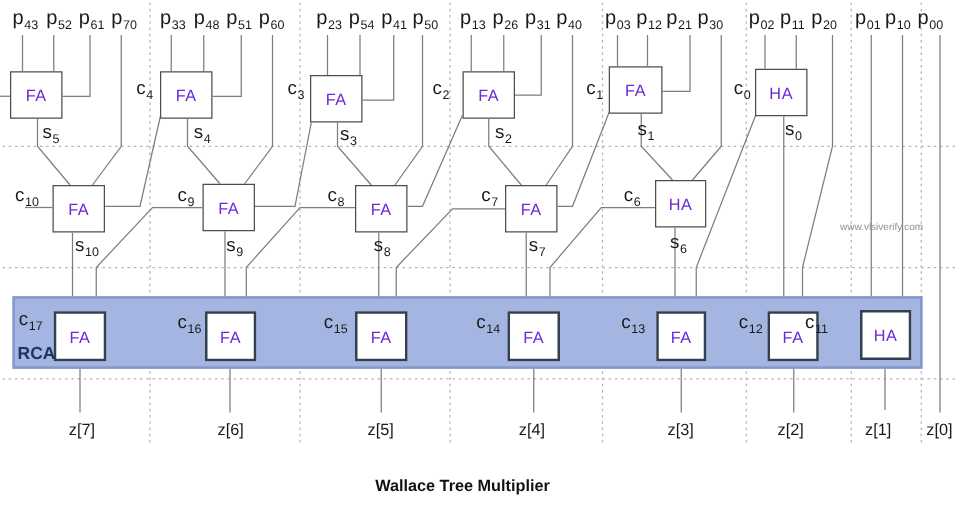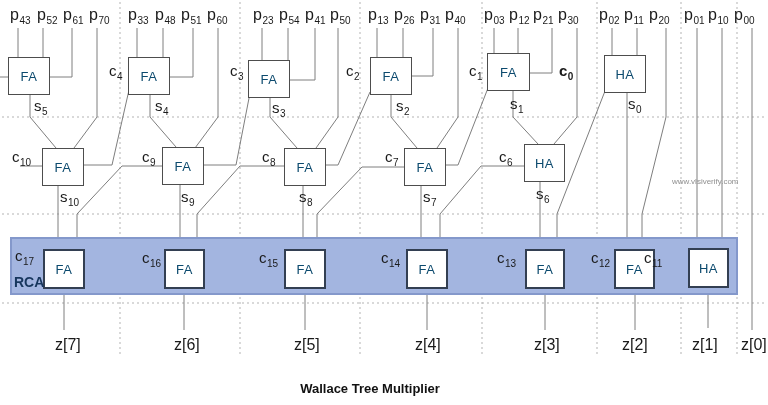--- a/index.html
+++ b/index.html
@@ -8,29 +8,29 @@
     font-family:"Liberation Sans", sans-serif;color:#1a1a1a;
   }
   #wires{position:absolute;left:0;top:0;}
   .band{
     position:absolute;left:10px;top:237px;width:728px;height:58px;
     background:#a3b5e0;border:2px solid #8498cb;box-sizing:border-box;z-index:1;
   }
   .box{
     position:absolute;background:#ffffff;border:1.5px solid #4d4d4d;box-sizing:border-box;
     display:flex;align-items:center;justify-content:center;
-    font-size:13px;color:#0c4a6e;z-index:3;letter-spacing:.5px;
+    font-size:13px;color:#6d28d9;z-index:3;letter-spacing:.5px;
   }
   .box.row3{border:2px solid #333f52;}
   .lbl{position:absolute;white-space:nowrap;z-index:4;line-height:1;}
   .lbl .sub{font-size:10px;position:relative;top:4px;margin-left:.5px;}
   .pp{font-size:16px;}
   .cl{font-size:15px;}
   .sl{font-size:15px;}
-  .zl{font-size:16px;z-index:4;position:absolute;white-space:nowrap;}
+  .zl{font-size:13px;z-index:4;position:absolute;white-space:nowrap;}
   #rca-tag{position:absolute;left:14px;top:274px;font-size:14px;font-weight:bold;color:#17365d;z-index:4;}
   #title{position:absolute;left:0;top:381px;width:740px;text-align:center;font-size:13px;font-weight:bold;color:#111;}
   #watermark{position:absolute;left:672px;top:177px;font-size:8px;color:#8f8f8f;z-index:4;}
 </style>
 </head>
 <body>
 
 <div id="stage">
 
   <svg id="wires" width="768" height="405">
@@ -170,21 +170,21 @@
       <div class="lbl pp" style="left: 599px; top: 7px;">p<span class="sub">02</span></div>
       <div class="lbl pp" style="left: 624px; top: 7px;">p<span class="sub">11</span></div>
       <div class="lbl pp" style="left: 649px; top: 7px;">p<span class="sub">20</span></div>
       <div class="lbl pp" style="left: 684px; top: 7px;">p<span class="sub">01</span></div>
       <div class="lbl pp" style="left: 708px; top: 7px;">p<span class="sub">10</span></div>
       <div class="lbl pp" style="left: 734px; top: 7px;">p<span class="sub">00</span></div>
       <div class="lbl cl" style="left: 109px; top: 63px;">c<span class="sub">4</span></div>
       <div class="lbl cl" style="left: 230px; top: 63px;">c<span class="sub">3</span></div>
       <div class="lbl cl" style="left: 346px; top: 63px;">c<span class="sub">2</span></div>
       <div class="lbl cl" style="left: 469px; top: 63px;">c<span class="sub">1</span></div>
-      <div class="lbl cl" style="left: 559px; top: 63px; font-weight: bold;">c<span class="sub">0</span></div>
+      <div class="lbl cl" style="left: 587px; top: 63px;">c<span class="sub">0</span></div>
       <div class="lbl cl" style="left: 12px; top: 149px;">c<span class="sub">10</span></div>
       <div class="lbl cl" style="left: 142px; top: 149px;">c<span class="sub">9</span></div>
       <div class="lbl cl" style="left: 262px; top: 149px;">c<span class="sub">8</span></div>
       <div class="lbl cl" style="left: 385px; top: 149px;">c<span class="sub">7</span></div>
       <div class="lbl cl" style="left: 499px; top: 149px;">c<span class="sub">6</span></div>
       <div class="lbl cl" style="left: 15px; top: 248px;">c<span class="sub">17</span></div>
       <div class="lbl cl" style="left: 142px; top: 250px;">c<span class="sub">16</span></div>
       <div class="lbl cl" style="left: 259px; top: 250px;">c<span class="sub">15</span></div>
       <div class="lbl cl" style="left: 381px; top: 250px;">c<span class="sub">14</span></div>
       <div class="lbl cl" style="left: 497px; top: 250px;">c<span class="sub">13</span></div>

